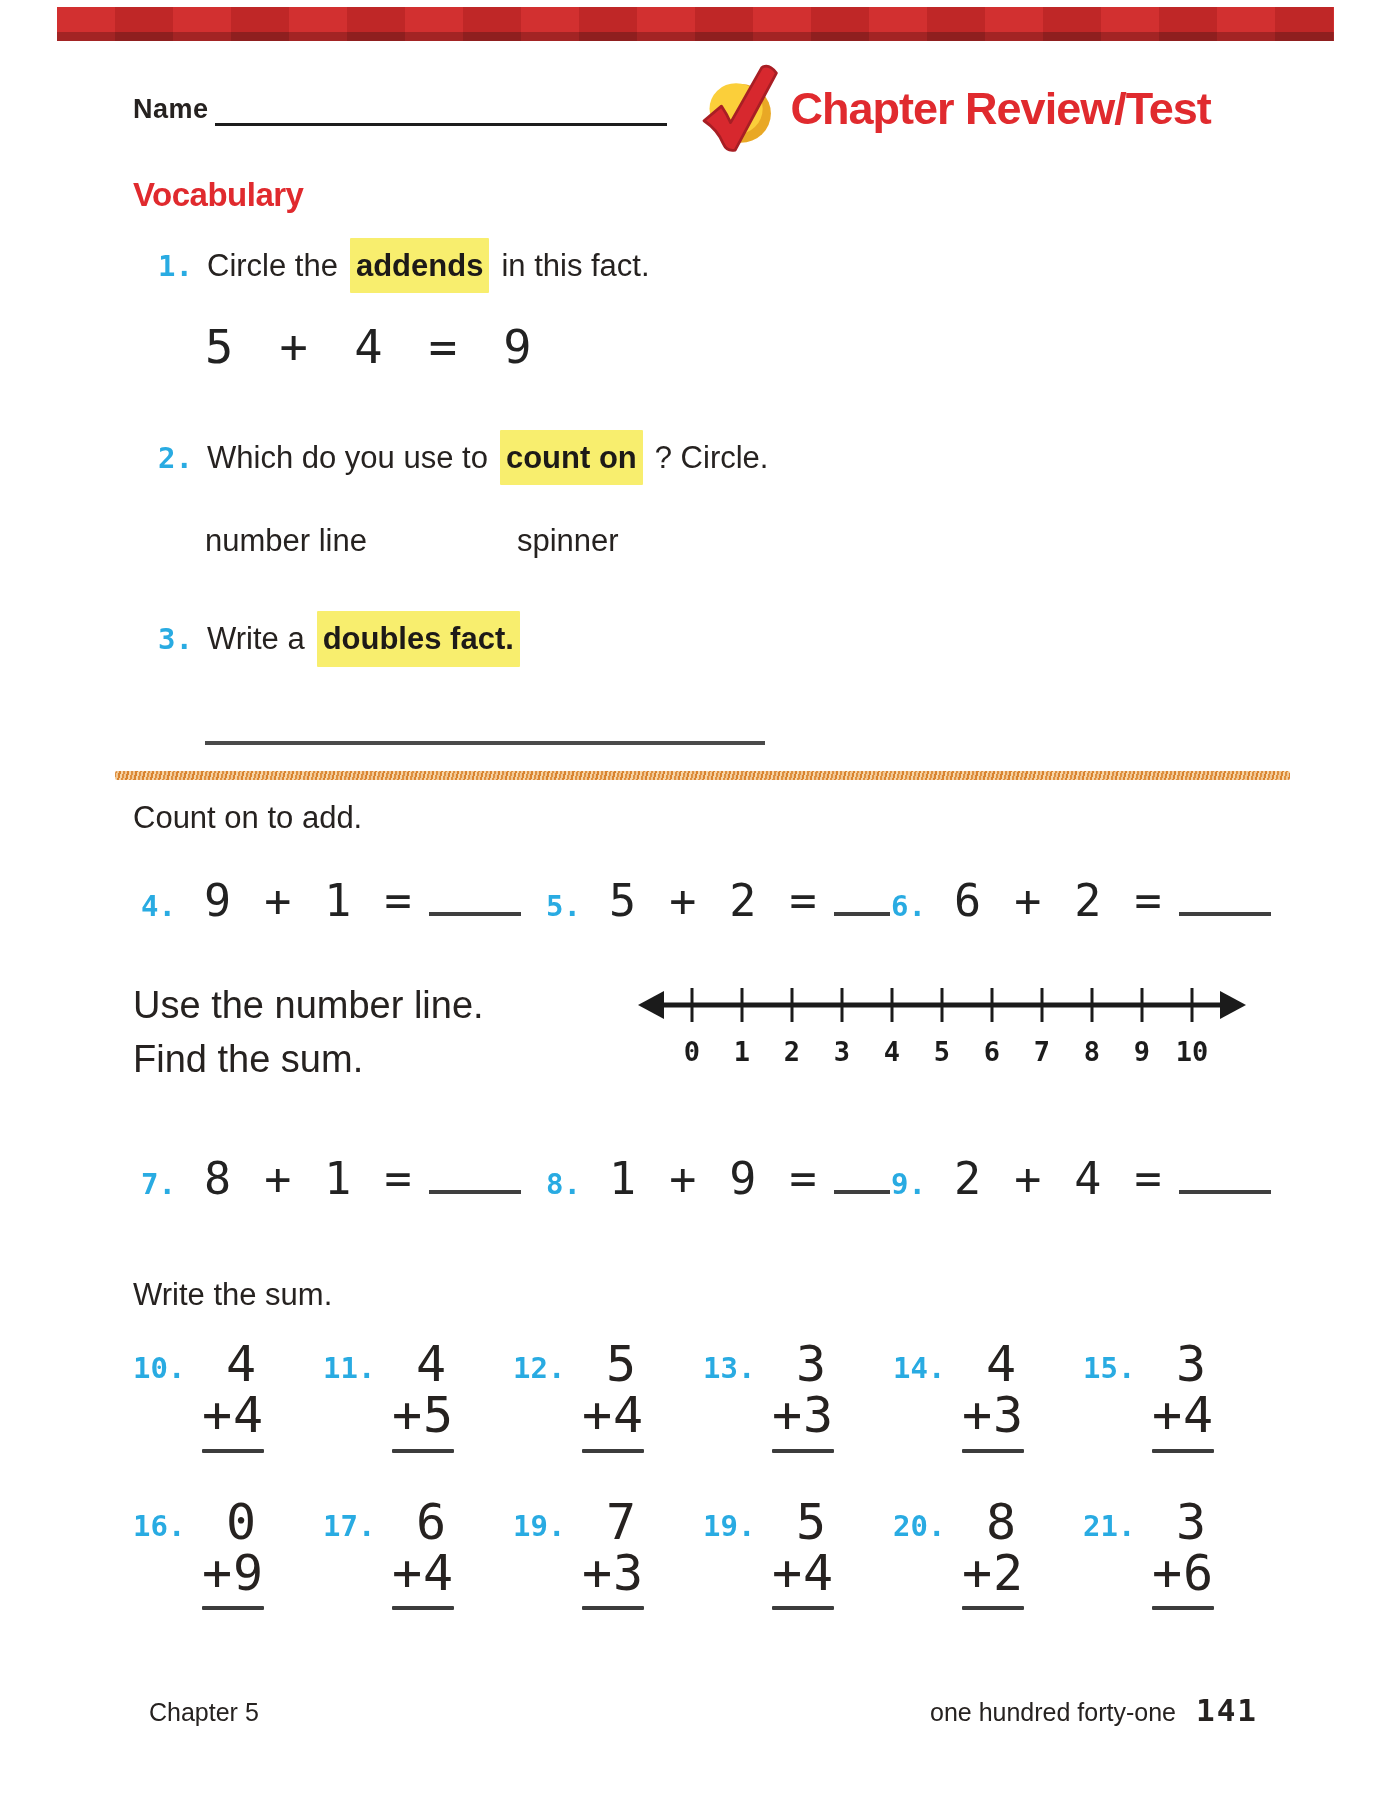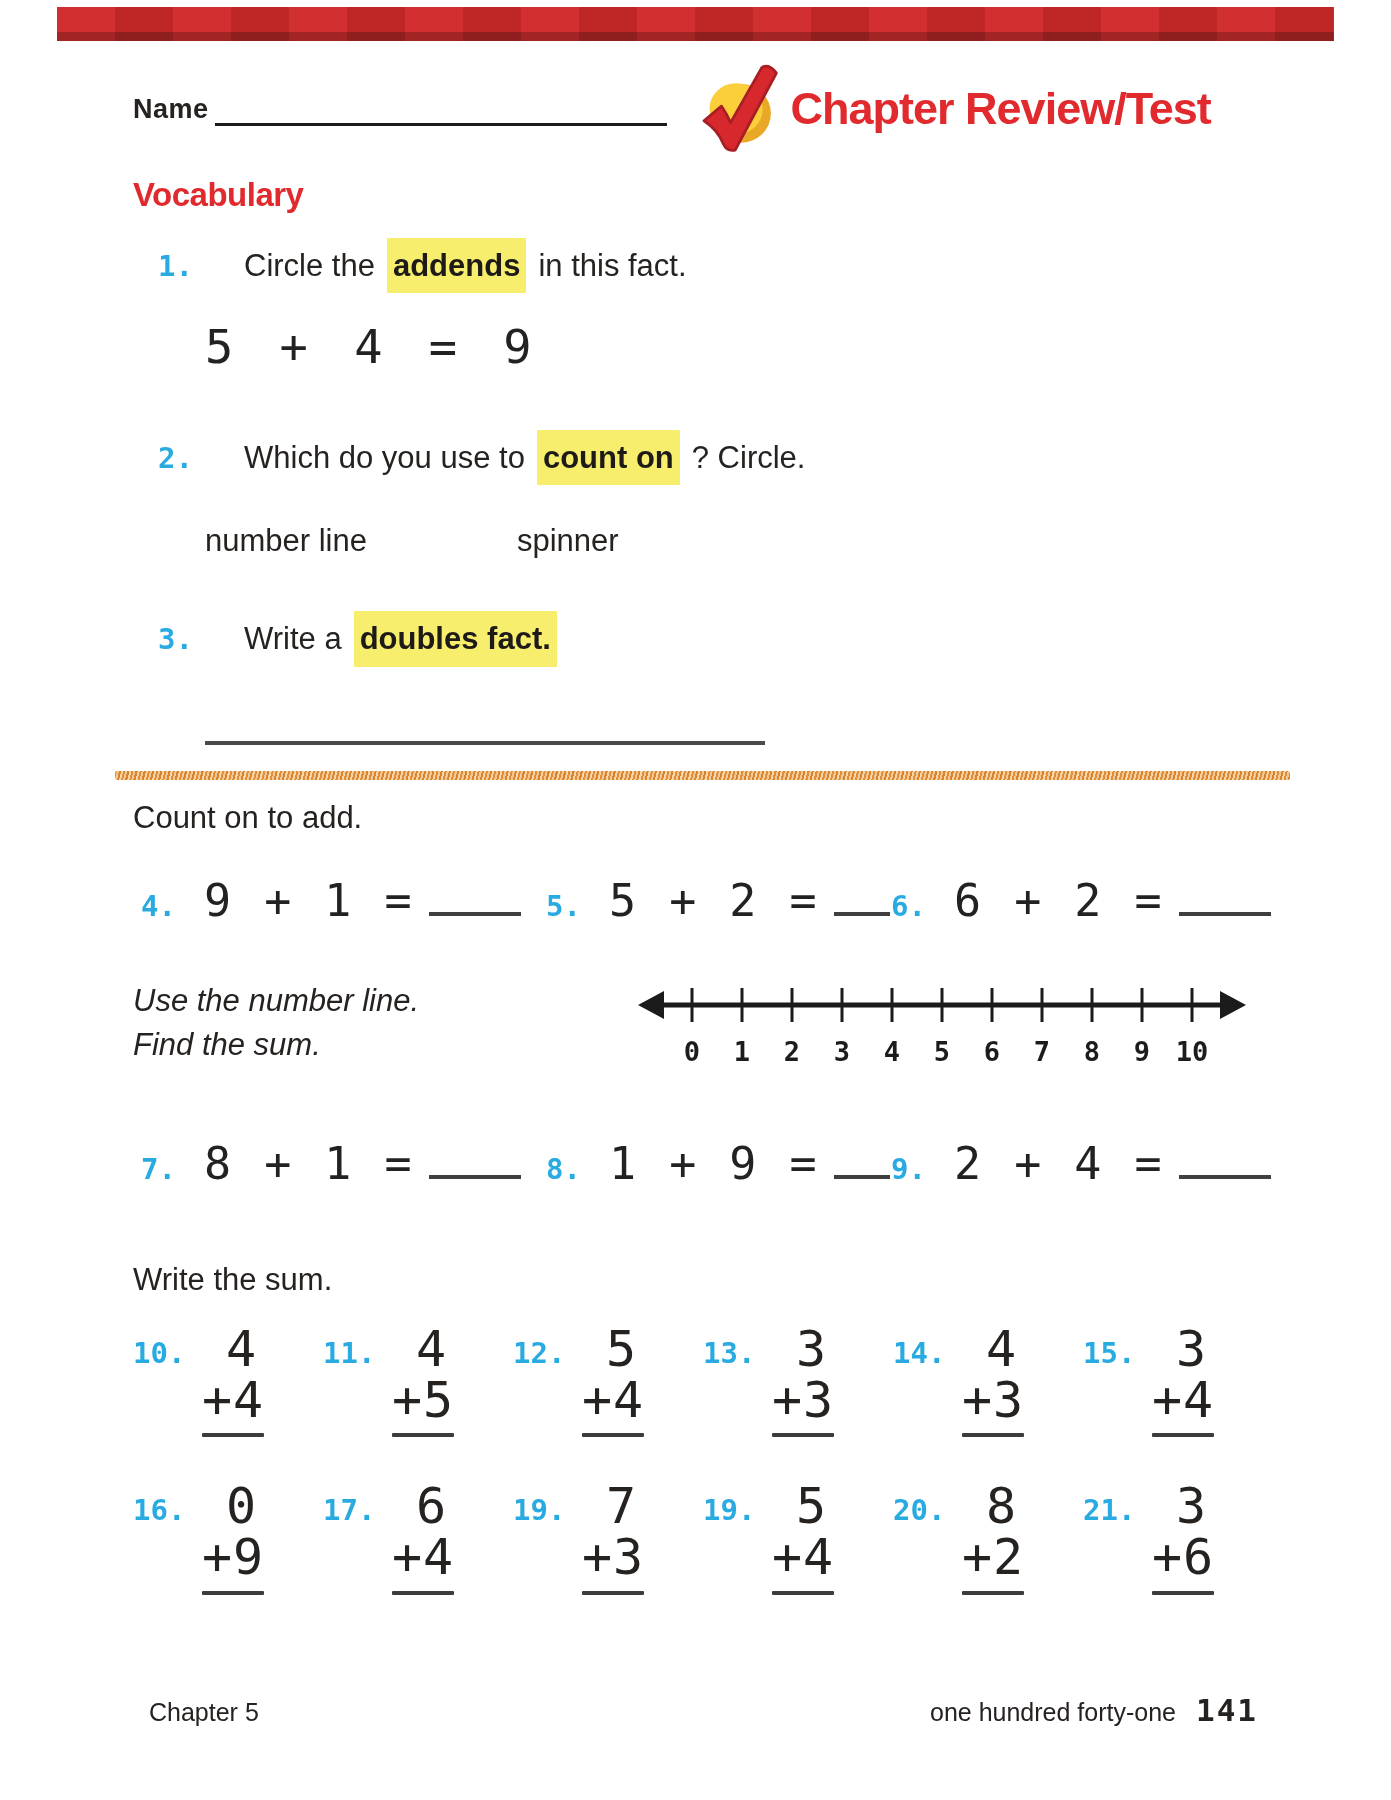--- a/index.html
+++ b/index.html
@@ -24,21 +24,21 @@
   .page-title { font-size:45px; font-weight:700; color:var(--accent-red,#e6292e);
     letter-spacing:-1px; white-space:nowrap; }
 
   .section-heading { font-size:33px; font-weight:700; color:var(--accent-red,#da282d);
     margin:14px 0 0 0; letter-spacing:-0.5px; }
 
   .question { display:flex; align-items:baseline; font-size:31px; margin-left:24px; line-height:1.2; }
   .qnum { color:var(--number-blue,#29abe2); font-weight:700; font-size:29px;
     width:36px; text-align:right; margin-right:14px; flex:none;
     font-family:"DejaVu Sans Mono", monospace; }
-  .qtext { display:flex; align-items:baseline; gap:12px; flex-wrap:wrap;margin-left:37px; }
+  .qtext { display:flex; align-items:baseline; gap:12px; flex-wrap:wrap; }
   mark.hl { background:var(--highlight-yellow,#f8ee6e); color:#1d1a18; font-weight:700;
     padding:9px 6px; border-radius:1px; }
 
   .math { font-family:"DejaVu Sans Mono", monospace; color:#222; }
   .fact-equation { font-size:47px; margin:26px 0 0 72px; word-spacing:14px; letter-spacing:2px; }
 
   .options-row { display:flex; gap:150px; font-size:31px; margin:38px 0 0 72px; }
 
   .answer-line { width:560px; border-bottom:4px solid #4a4a4a; margin:74px 0 0 72px; }
 
@@ -53,21 +53,21 @@
   .hprob-row { display:flex; margin-top:38px; padding-left:7px; }
   .hprob { display:flex; align-items:baseline; }
   .hprob:nth-child(1){ width:405px; }
   .hprob:nth-child(2){ width:345px; }
   .hprob .expr { font-size:45px; word-spacing:4px; letter-spacing:1px; margin-left:14px; white-space:nowrap; }
   .blank { display:inline-block; width:92px; height:10px; border-bottom:4px solid #3f3f3f;
     margin-left:16px; vertical-align:-8px; }
 
   
   .numline-block { display:flex; margin-top:52px; align-items:flex-start; }
-  .numline-text { width:505px; font-size:31px; line-height:1.42;font-style:italic; }
+  .numline-text { width:505px; font-size:38px; line-height:1.42; }
   .numline-svg { flex:none; }
   .numline-svg text { font-family:"DejaVu Sans Mono", monospace; font-weight:700; font-size:27px; fill:#1c1c1c; }
 
   
   .vprob-row { display:flex; margin-top:26px; }
   .vprob { width:190px; display:flex; align-items:flex-start; }
   .vprob .qnum { width:52px; padding-top:12px; }
   .vcol { display:inline-block; text-align:right; padding:0 3px; }
   .vtop { font-family:"DejaVu Sans Mono", monospace; font-size:50px; line-height:1.0; padding-right:8px; }
   .vbot { font-family:"DejaVu Sans Mono", monospace; font-size:50px; line-height:1.05; letter-spacing:1px; }

